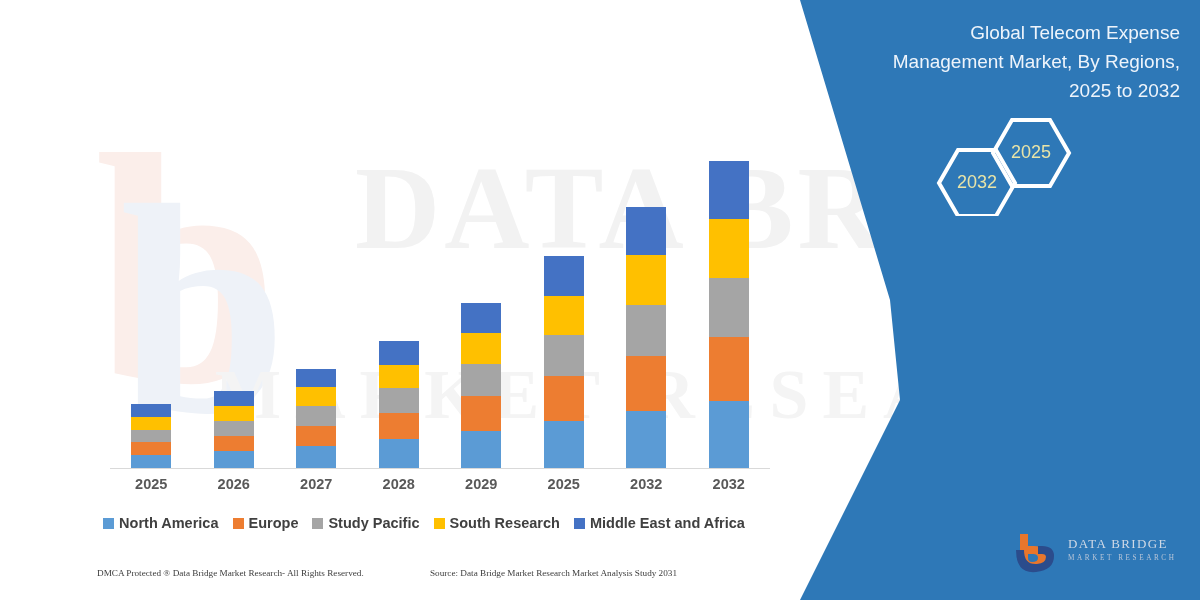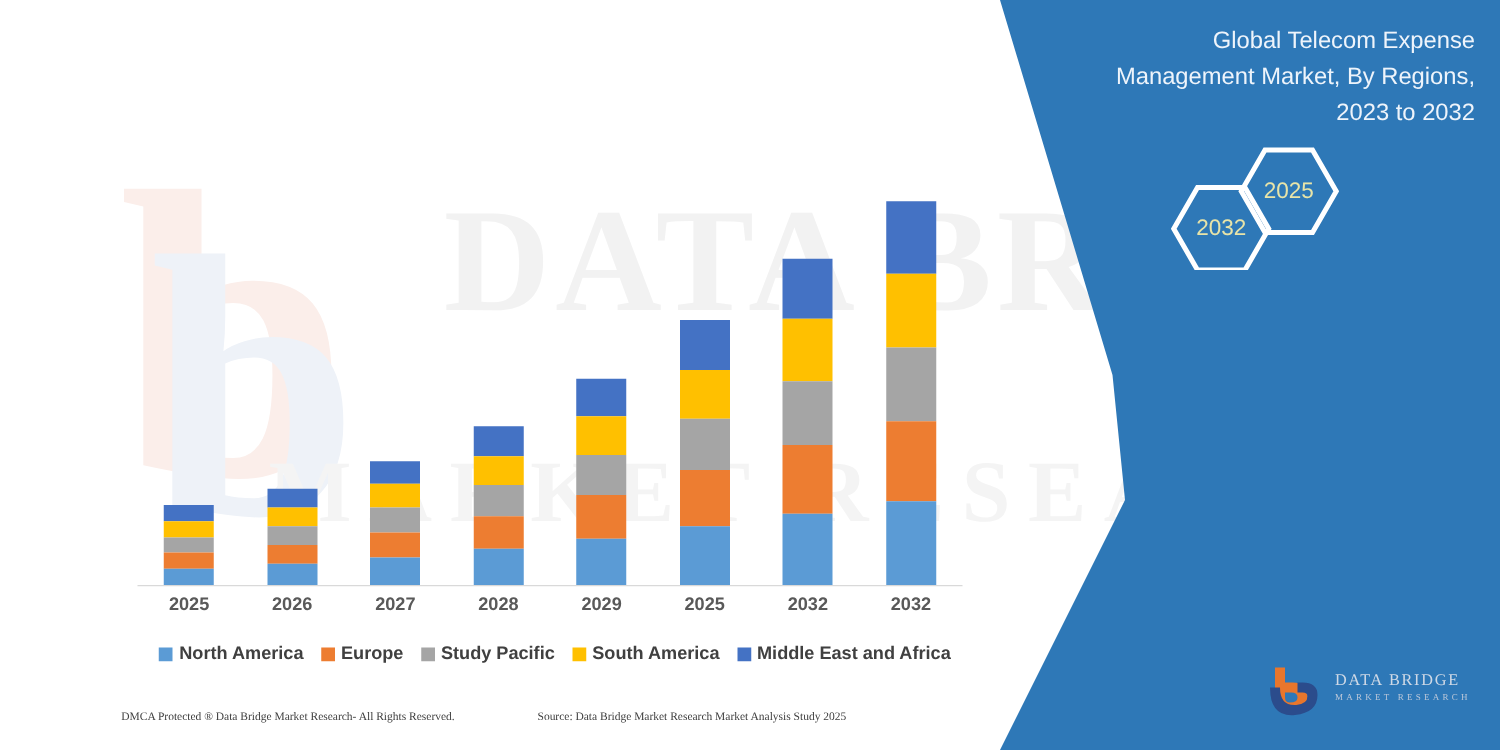--- a/index.html
+++ b/index.html
@@ -67,21 +67,21 @@
   .xlabels{
     position:absolute;left:110px;top:476px;width:660px;height:24px;
   }
   .xlab{
     position:absolute;width:70px;text-align:center;
     font-size:14.5px;font-weight:700;color:#595959;
   }
 
   
   .legend{
-    position:absolute;left:114px;top:512px;width:660px;height:22px;
+    position:absolute;left:94px;top:512px;width:660px;height:22px;
     display:flex;align-items:center;justify-content:center;gap:14px;
     white-space:nowrap;
   }
   .legend-item{display:flex;align-items:center;gap:5px;}
   .legend-swatch{width:11px;height:11px;display:block;flex:0 0 auto;}
   .legend-label{font-size:14.5px;font-weight:700;color:#404040;}
 
   
   .footer-left{
     position:absolute;left:97px;top:568px;
@@ -227,39 +227,39 @@
       <div class="legend-item">
         <span class="legend-swatch" style="background: rgb(237, 125, 49);"></span>
         <span class="legend-label">Europe</span>
       </div>
       <div class="legend-item">
         <span class="legend-swatch" style="background: rgb(165, 165, 165);"></span>
         <span class="legend-label">Study Pacific</span>
       </div>
       <div class="legend-item">
         <span class="legend-swatch" style="background: rgb(255, 192, 0);"></span>
-        <span class="legend-label">South America</span>
+        <span class="legend-label">South Research</span>
       </div>
       <div class="legend-item">
         <span class="legend-swatch" style="background: rgb(68, 114, 196);"></span>
         <span class="legend-label">Middle East and Africa</span>
       </div>
     </div>
 
   <div class="footer-left">DMCA Protected ® Data Bridge Market Research- All Rights Reserved.</div>
-  <div class="footer-right">Source: Data Bridge Market Research  Market Analysis Study 2025</div>
+  <div class="footer-right">Source: Data Bridge Market Research  Market Analysis Study 2031</div>
 
   <div class="panel">
     <svg width="1200" height="600" viewBox="0 0 1200 600">
       <polygon id="panelPoly" points="800,0 1200,0 1200,600 800,600 900,400 890,300" fill="#2E78B7"></polygon>
     </svg>
   </div>
 
   <div class="panel-content">
-    <div class="panel-title">Global Telecom Expense Management Market, By Regions, 2023 to 2032</div>
+    <div class="panel-title">Global Telecom Expense Management Market, By Regions, 2025 to 2032</div>
 
     <div class="hexwrap">
       <svg width="190" height="108" viewBox="0 0 190 108">
         <polygon points="92,12 130,12 149,45 130,78 92,78 73,45" fill="none" stroke="#ffffff" stroke-width="4"></polygon>
         <polygon points="38,42 76,42 95,75 76,108 38,108 19,75" fill="none" stroke="#ffffff" stroke-width="4"></polygon>
       </svg>
       <div class="hex-label" style="left:19px;top:64px;width:76px;">2032</div>
       <div class="hex-label" style="left:73px;top:34px;width:76px;">2025</div>
     </div>
 

